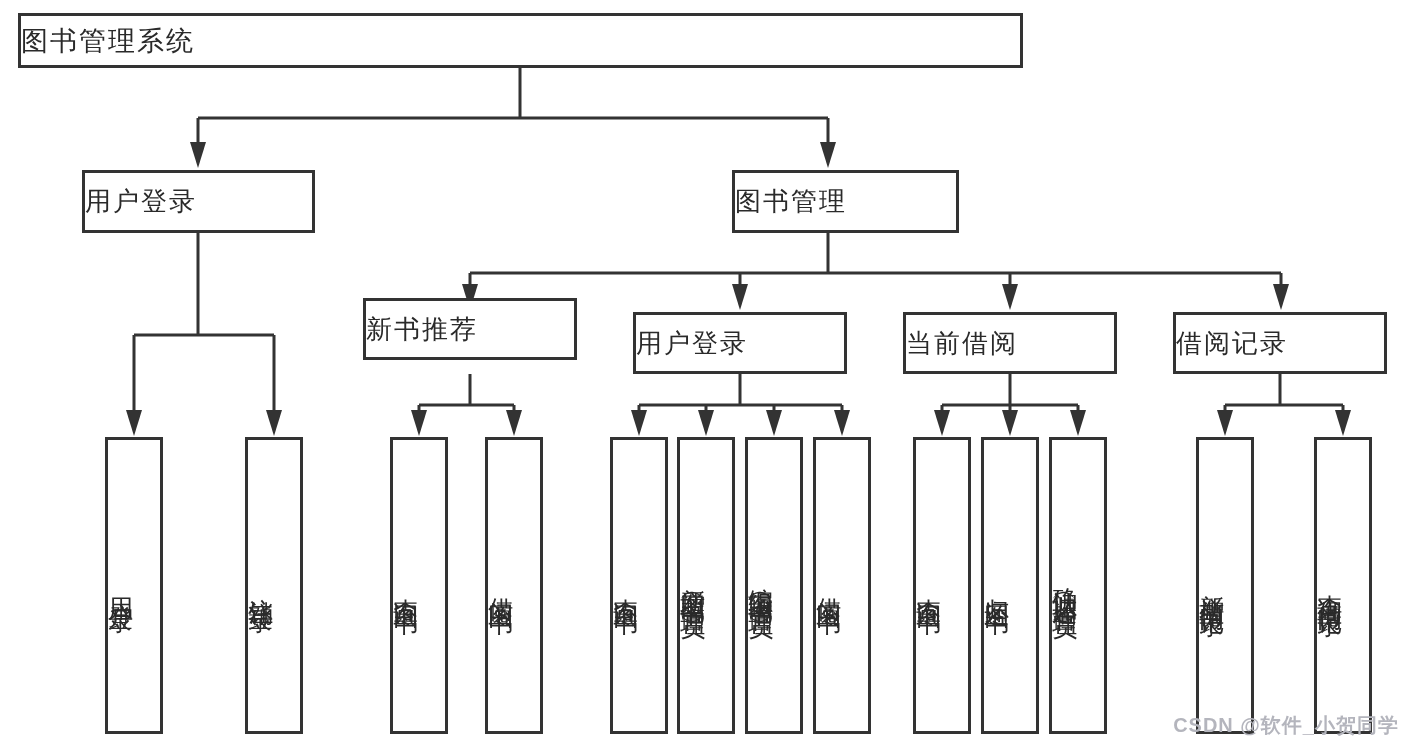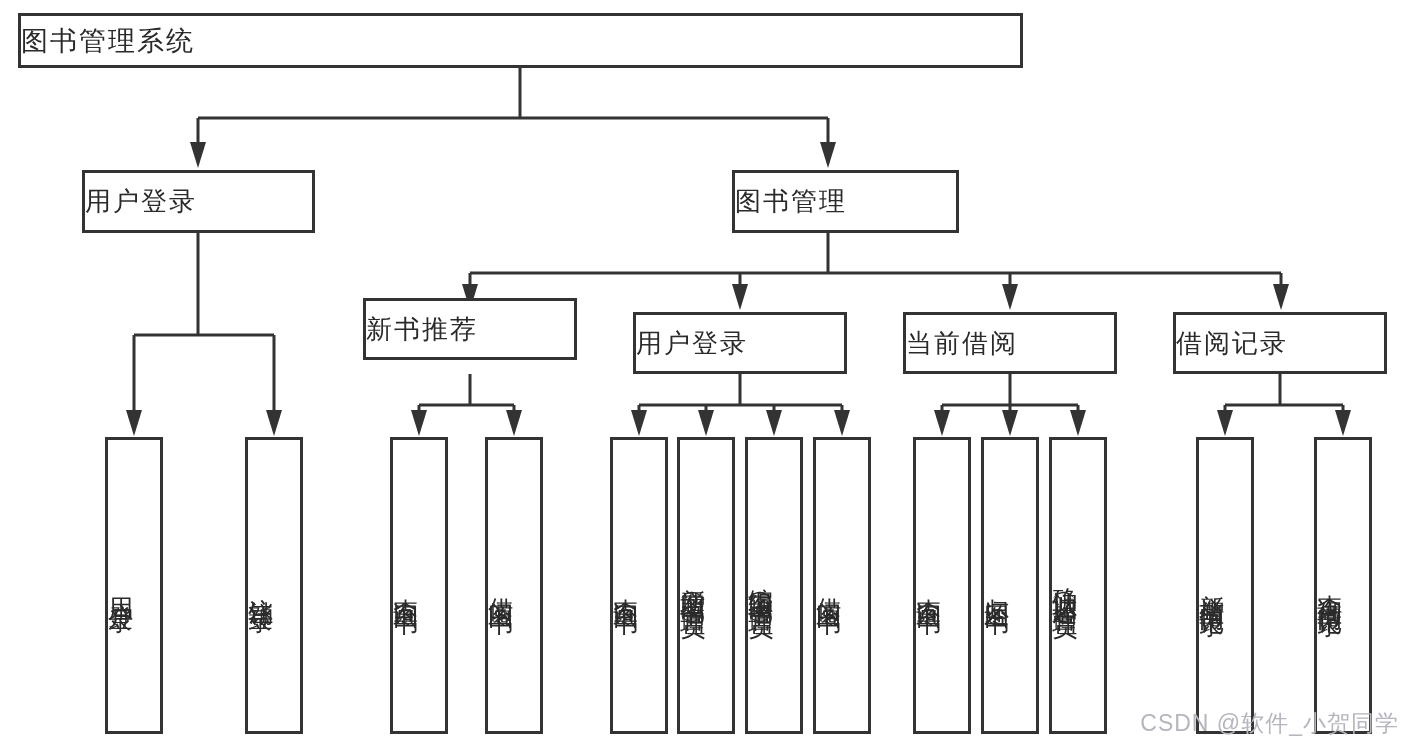--- a/index.html
+++ b/index.html
@@ -34,25 +34,26 @@
     writing-mode:vertical-rl;
     text-orientation:mixed;
     font-size:25px;
     letter-spacing:4px;
     line-height:1.05;
     white-space:nowrap;
   }
   .watermark{
     position:absolute;
     right:6px;bottom:8px;
-    font-size:23px;
+    font-size:20px;
     letter-spacing:1px;
     color:var(--watermark);
     z-index:5;
     white-space:nowrap;
+    font-weight:bold;
   }
 </style>
 </head>
 <body>
 
 <div class="canvas">
 
   <svg class="edges" viewBox="0 0 1405 747" xmlns="http://www.w3.org/2000/svg">
 
     <path class="edge" d="M520,68 V118 M198,118 H828 M198,118 V144 M828,118 V144"></path>

